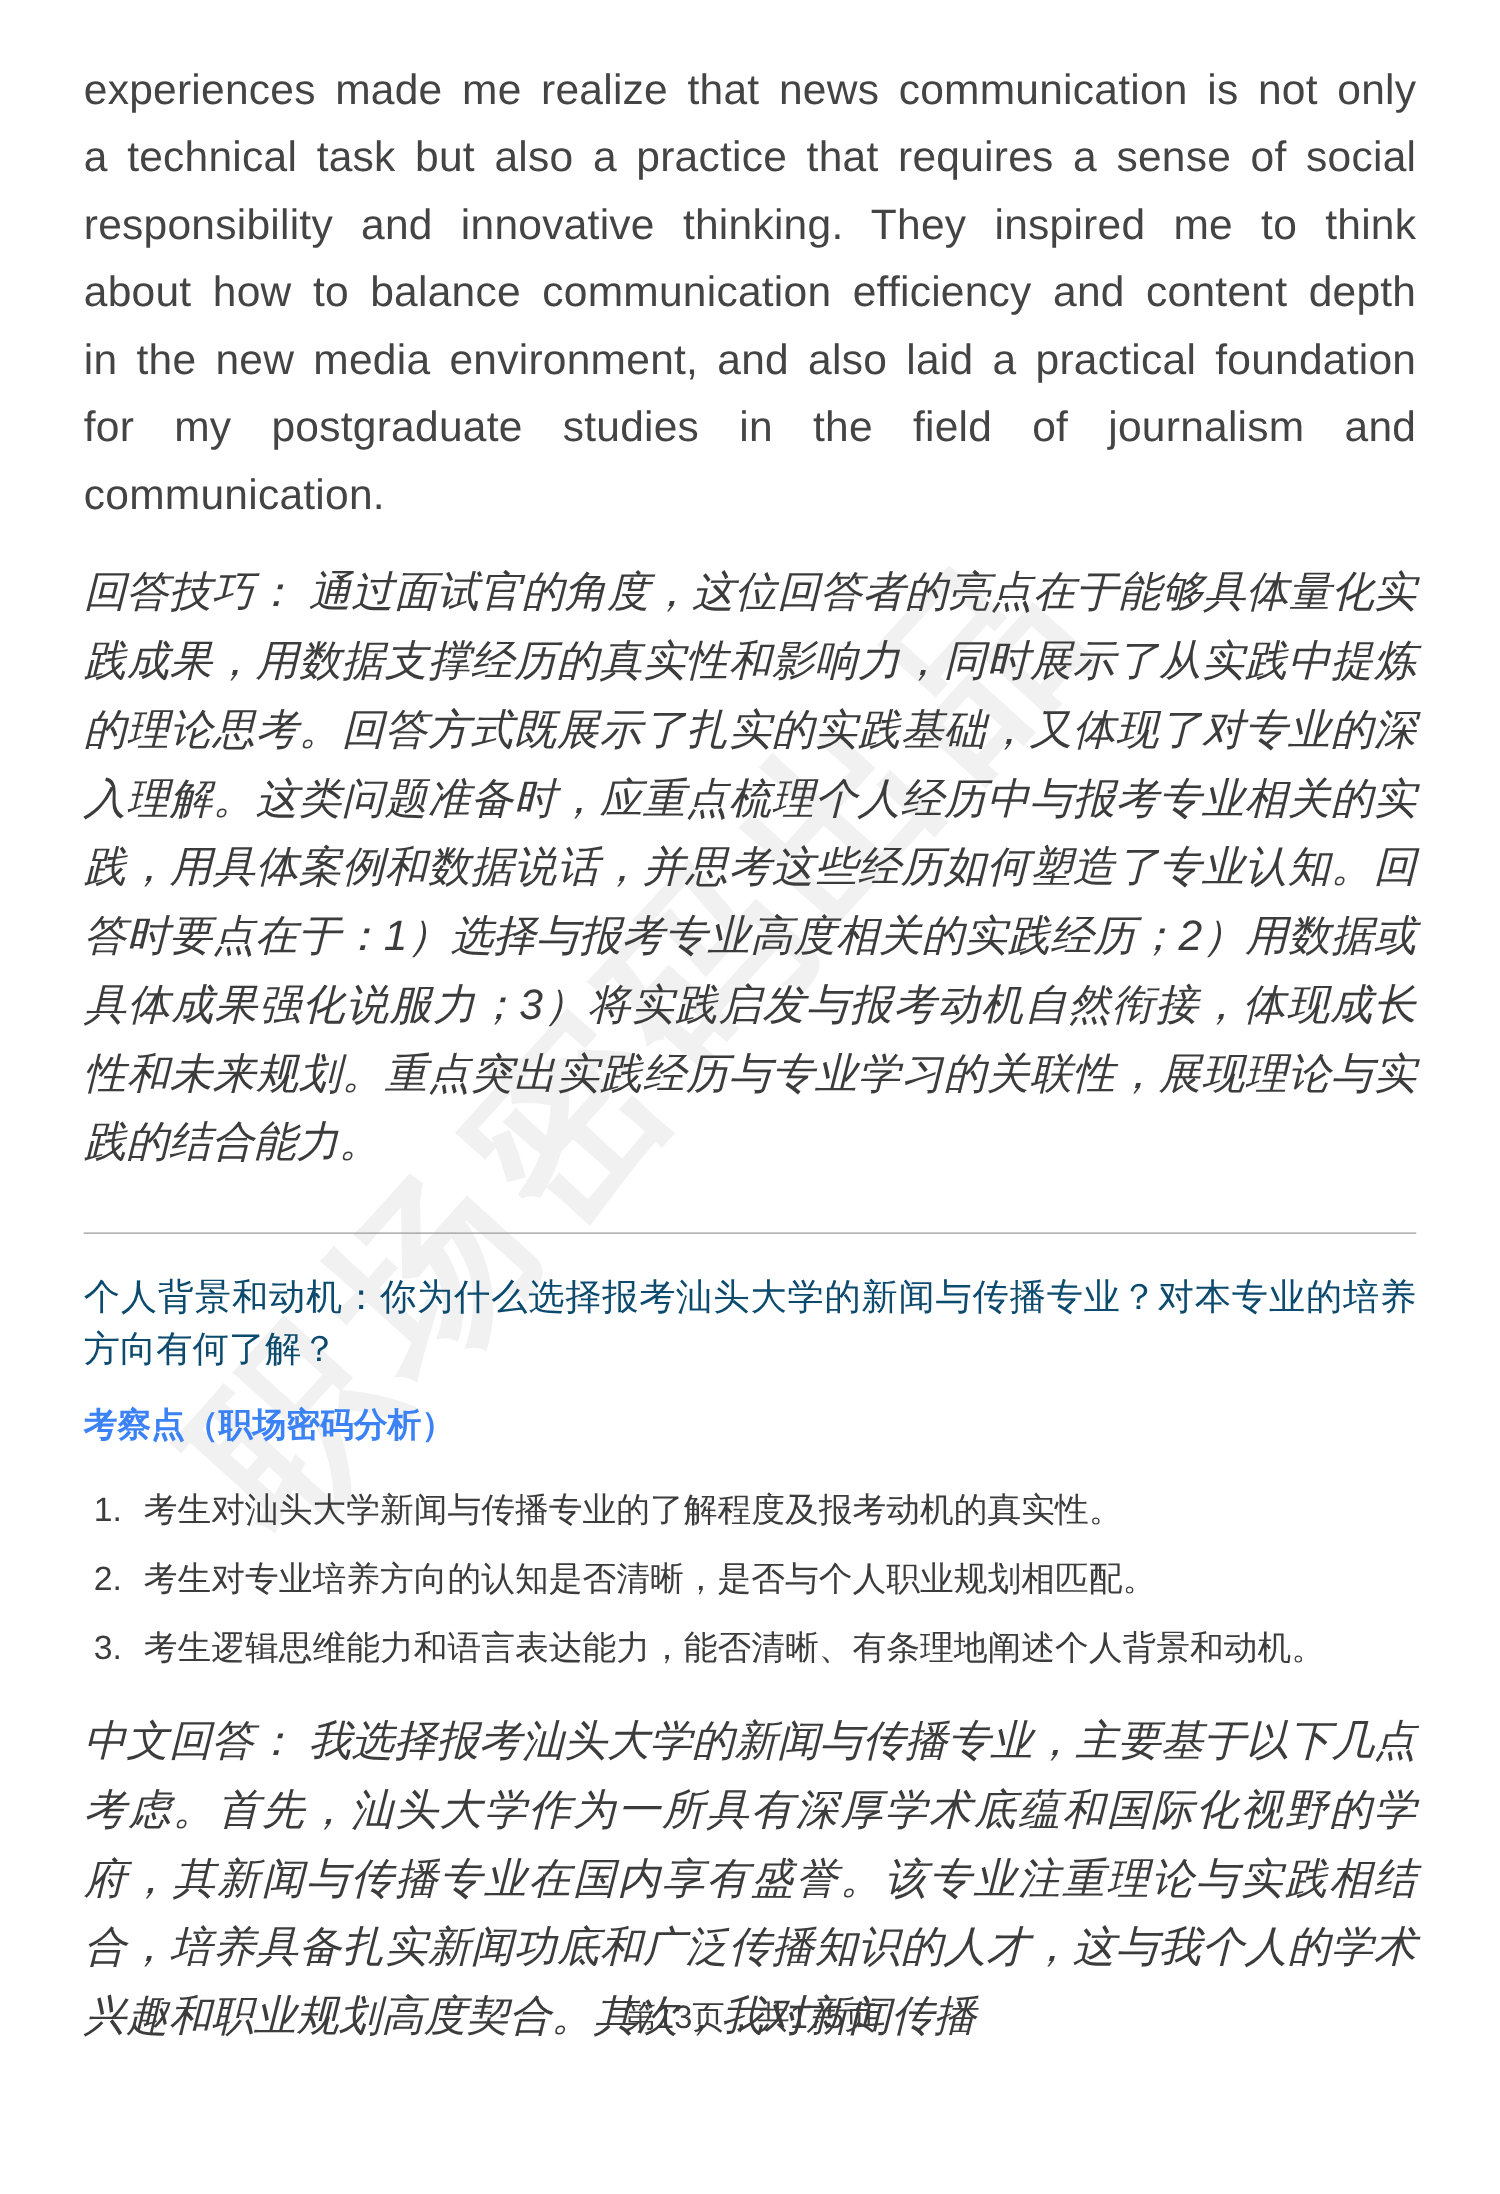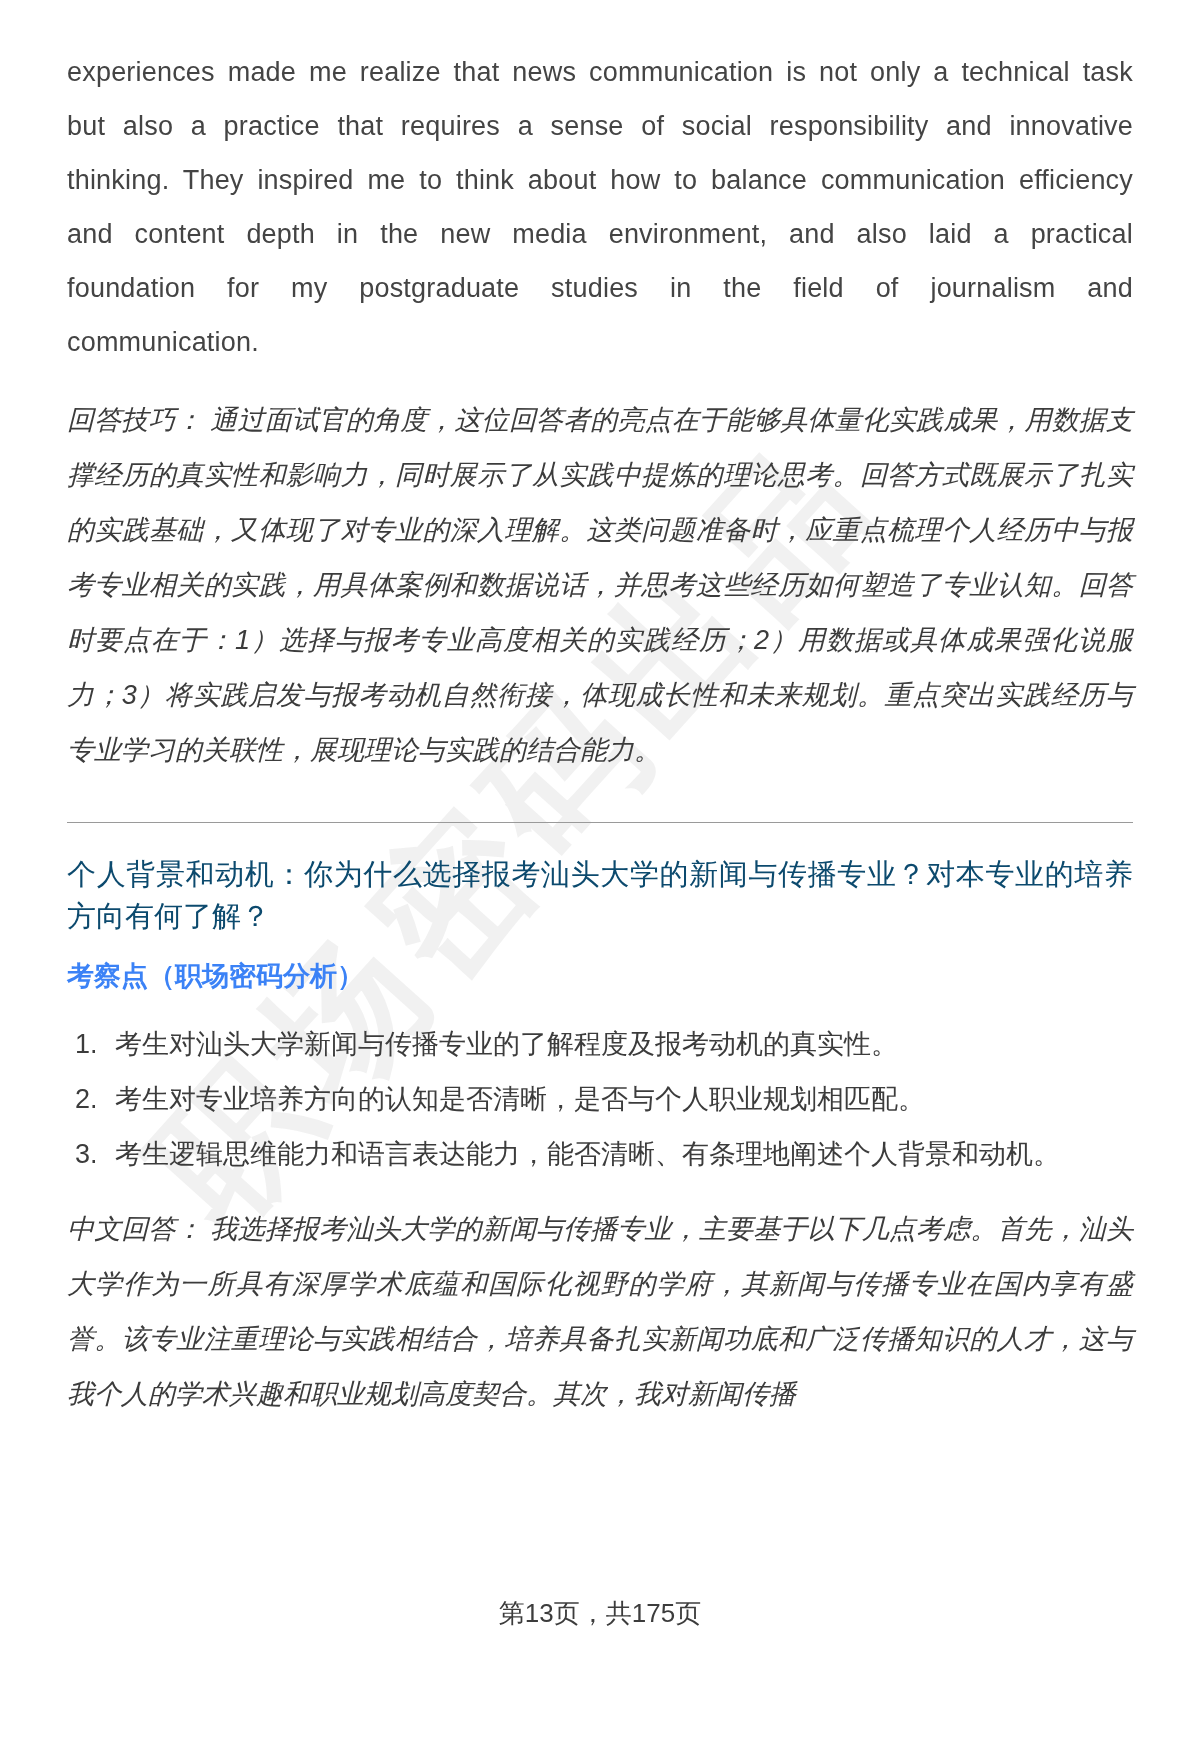--- a/index.html
+++ b/index.html
@@ -15,21 +15,21 @@
     background: #ffffff;
     overflow: hidden;
     font-family: "Liberation Sans", "DejaVu Sans", sans-serif;
   }
   .content {
     position: relative;
     padding: 45px 67px 0 67px;
     z-index: 2;
   }
   .para {
-    font-size: 27px;
+    font-size: 34px;
     line-height: 54px;
     color: #3c3c3c;
     text-align: justify;
     margin: 0 0 24px 0;
     word-break: break-word;
   }
   .para.en {
     color: #444444;
     letter-spacing: 0.2px;
     word-spacing: 4px;

